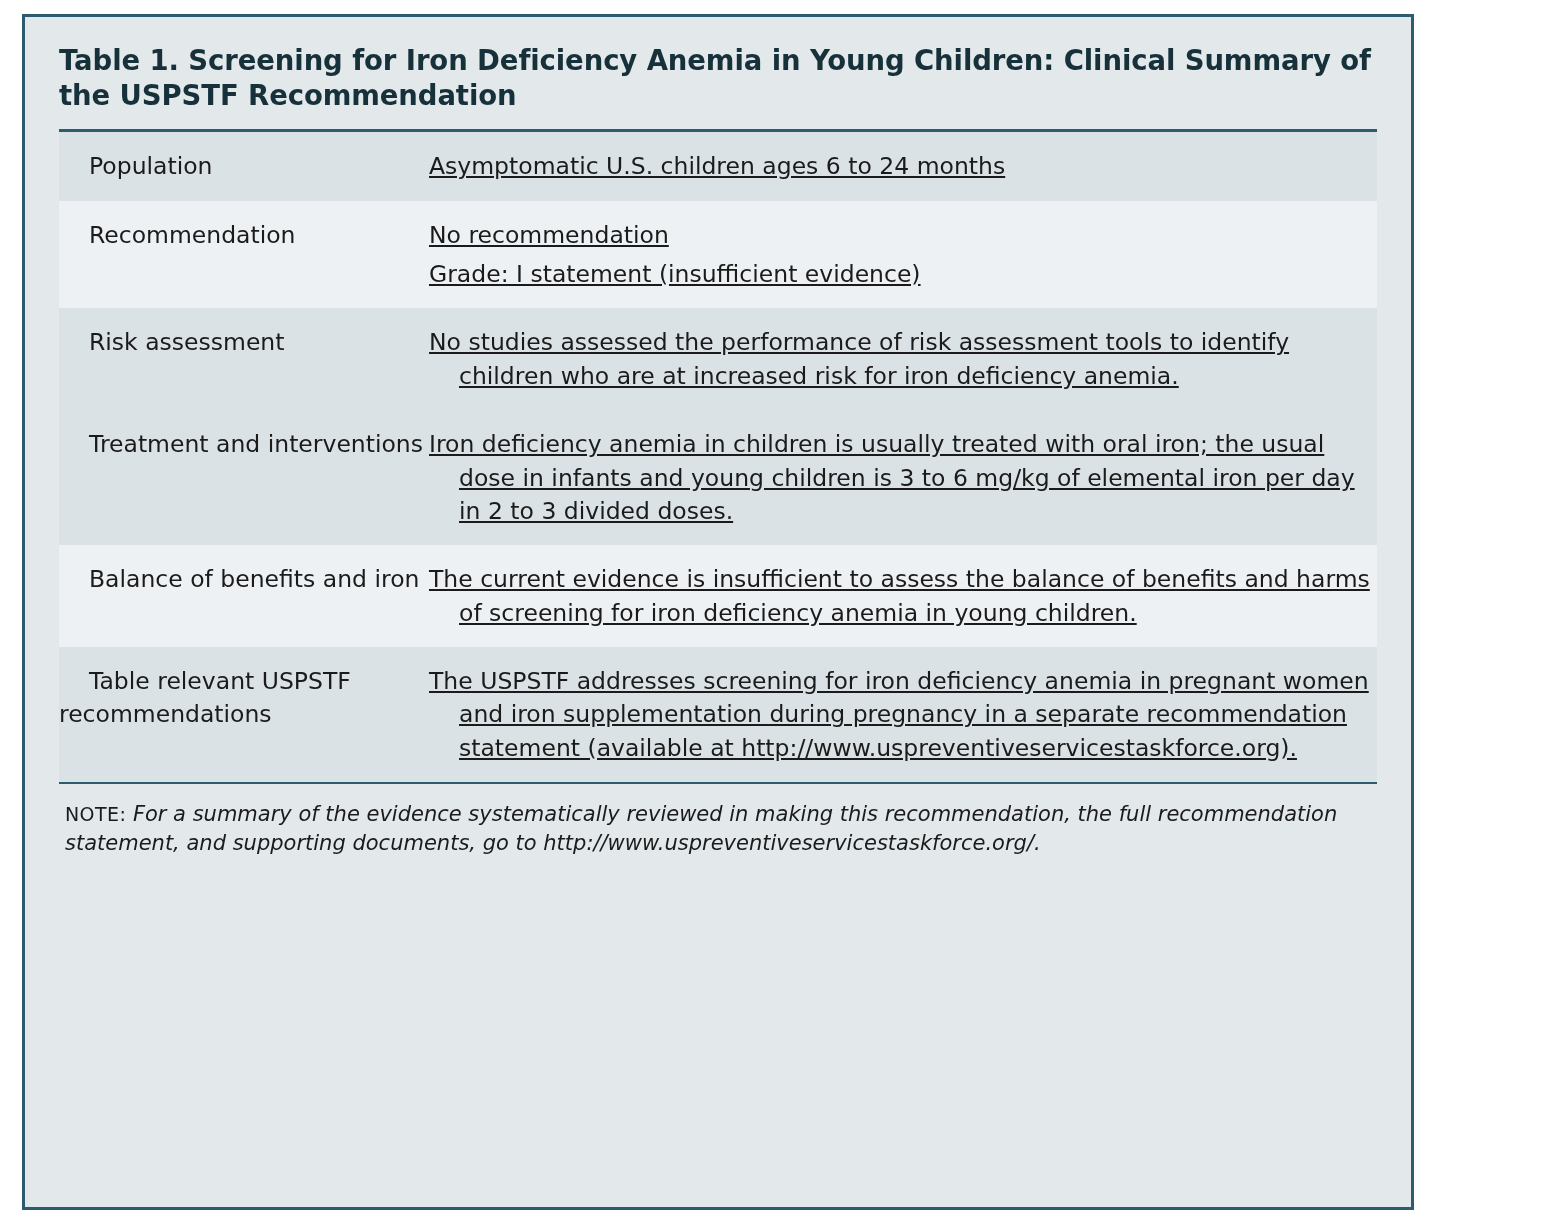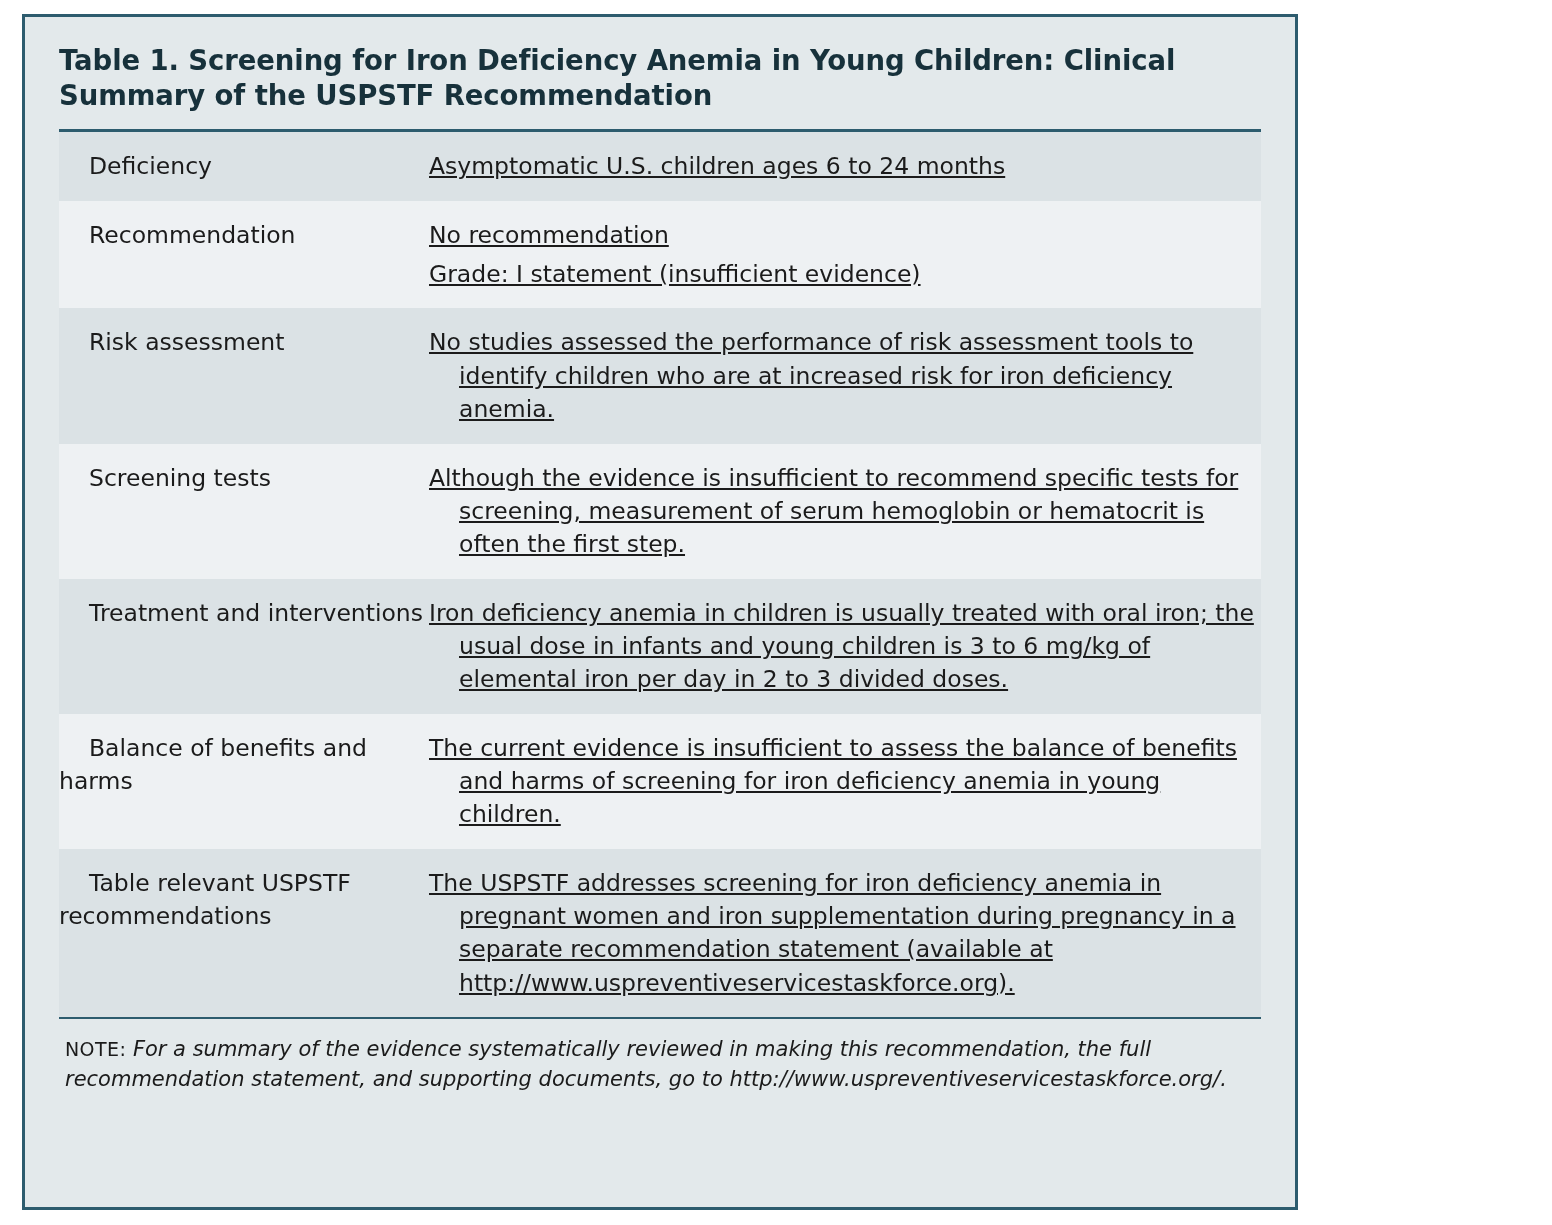--- a/index.html
+++ b/index.html
@@ -10,21 +10,21 @@
   body {
     width: 1552px;
     height: 1225px;
     font-family: "DejaVu Sans", sans-serif;
     color: #1b1b1b;
   }
   .table-card {
     position: absolute;
     left: 22px;
     top: 14px;
-    width: 1276px;
+    width: 1392px;
     height: 1196px;
     background: #e3e9eb;
     border: 3px solid #2d5c6e;
     box-sizing: border-box;
     overflow: hidden;
   }
   .inner {
     padding: 26px 34px 0 34px;
   }
   .table-title {
@@ -110,21 +110,21 @@
   <div class="inner">
 
     <div class="table-title">Table 1. Screening for Iron Deficiency Anemia in Young Children: Clinical Summary of the USPSTF Recommendation</div>
 
     <div class="rule"></div>
 
     <table class="t1">
       <tbody>
         <tr class="shaded">
           <td class="label">
-            <span class="hang">Deficiency</span>
+            <span class="hang">Population</span>
           </td>
           <td class="value">
             <span class="valline hang">Asymptomatic U.S. children ages 6 to 24 months</span>
           </td>
         </tr>
 
         <tr class="plain">
           <td class="label">
             <span class="hang">Recommendation</span>
           </td>
@@ -136,41 +136,33 @@
 
         <tr class="shaded">
           <td class="label">
             <span class="hang">Risk assessment</span>
           </td>
           <td class="value">
             <span class="valline hang">No studies assessed the performance of risk assessment tools to identify children who are at increased risk for iron deficiency anemia.</span>
           </td>
         </tr>
 
-        <tr class="plain">
-          <td class="label">
-            <span class="hang">Screening tests</span>
-          </td>
-          <td class="value">
-            <span class="valline hang">Although the evidence is insufficient to recommend specific tests for screening, measurement of serum hemoglobin or hematocrit is often the first step.</span>
-          </td>
-        </tr>
 
         <tr class="shaded">
           <td class="label">
             <span class="hang">Treatment and interventions</span>
           </td>
           <td class="value">
             <span class="valline hang">Iron deficiency anemia in children is usually treated with oral iron; the usual dose in infants and young children is 3 to 6 mg/kg of elemental iron per day in 2 to 3 divided doses.</span>
           </td>
         </tr>
 
         <tr class="plain">
           <td class="label">
-            <span class="hang">Balance of benefits and harms</span>
+            <span class="hang">Balance of benefits and iron</span>
           </td>
           <td class="value">
             <span class="valline hang">The current evidence is insufficient to assess the balance of benefits and harms of screening for iron deficiency anemia in young children.</span>
           </td>
         </tr>
 
         <tr class="shaded">
           <td class="label">
             <span class="hang">Table relevant USPSTF recommendations</span>
           </td>

